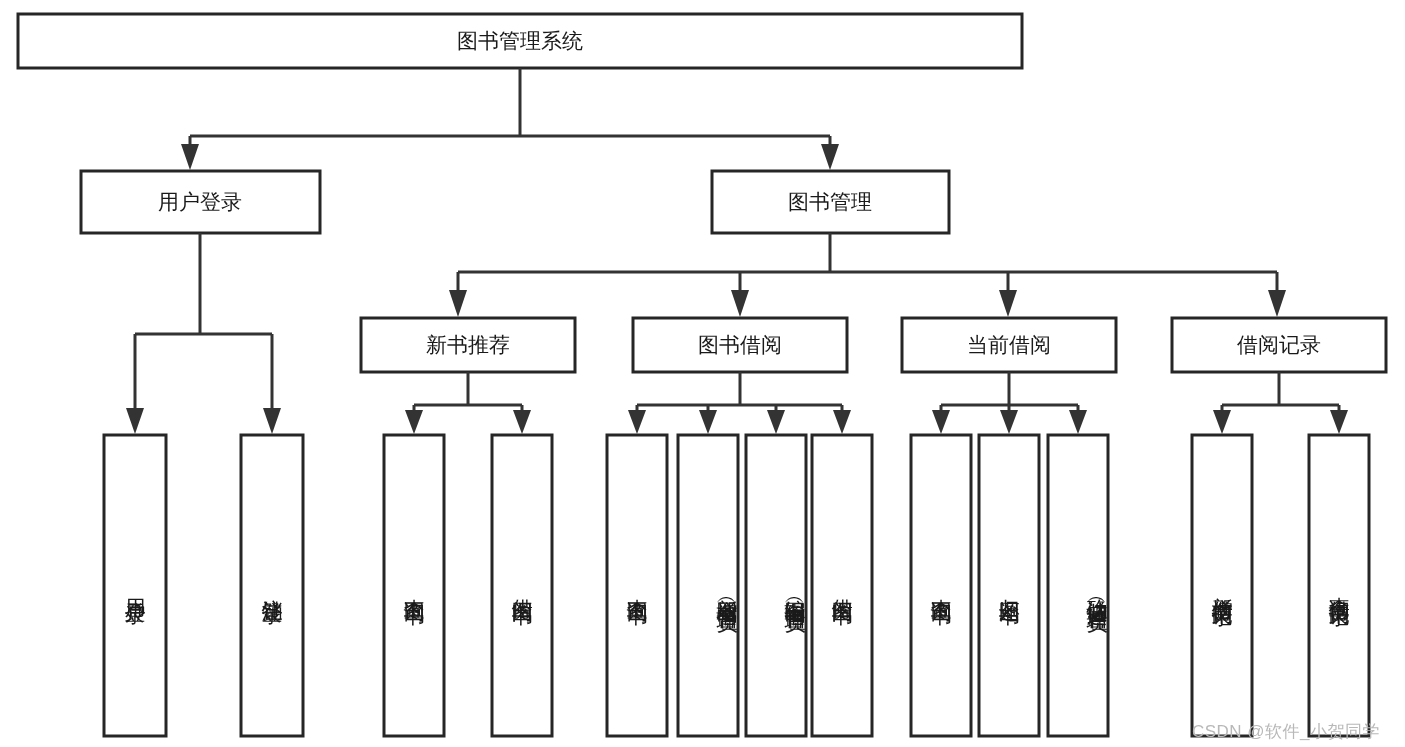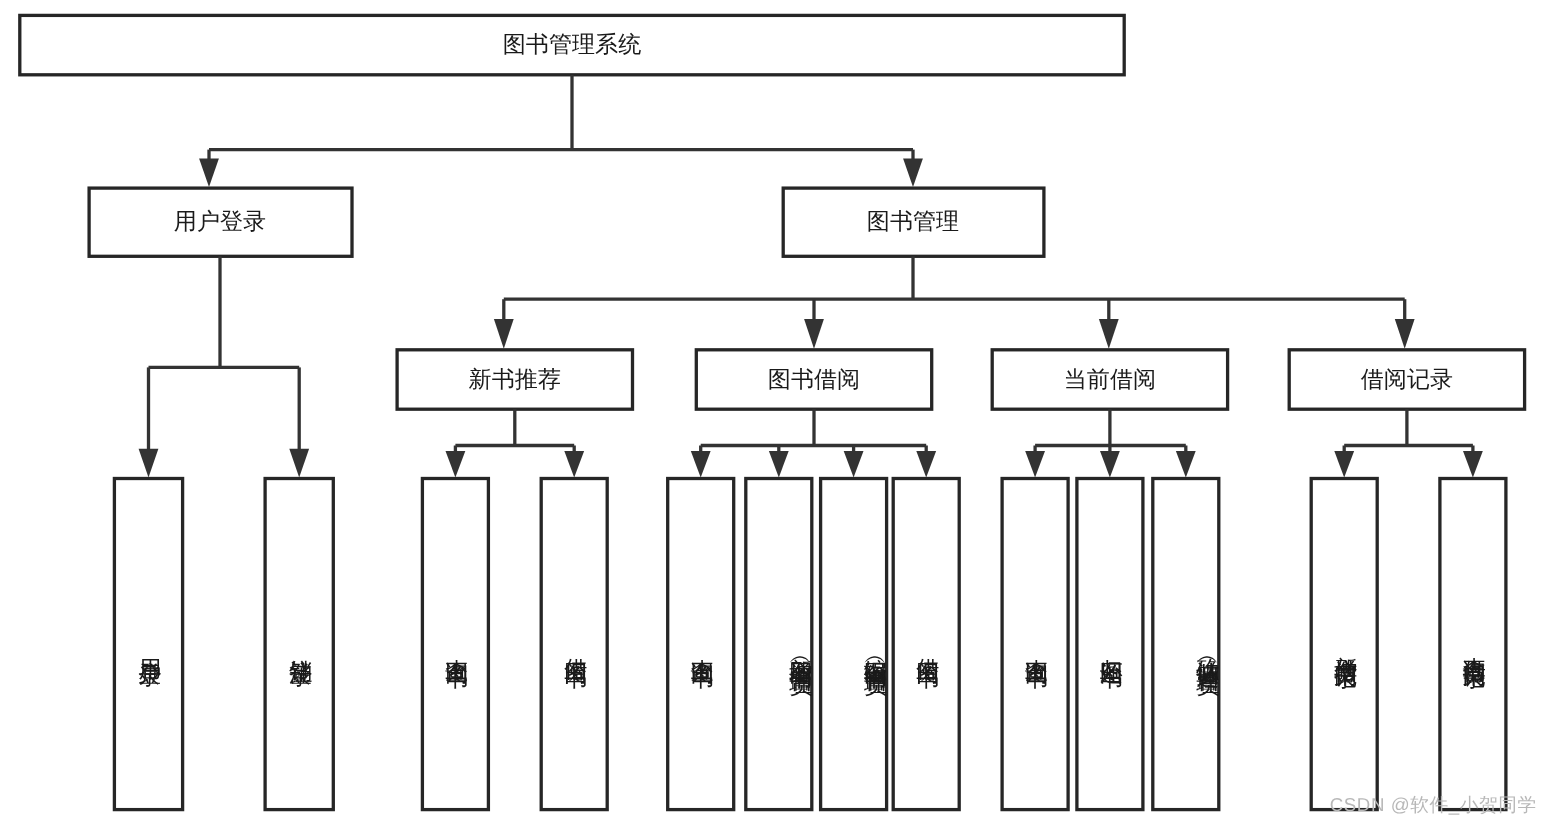--- a/index.html
+++ b/index.html
@@ -59,21 +59,21 @@
     line-height: 1.08;
     letter-spacing: 2px;
     white-space: nowrap;
     display: flex;
     align-items: center;
     justify-content: center;
     pointer-events: none;
   }
   .watermark {
     position: absolute;
-    right: 8px;
+    right: 25px;
     bottom: 4px;
     font-family: "Liberation Sans", "DejaVu Sans", sans-serif;
     font-size: 17px;
     color: #b8b8b8;
     white-space: nowrap;
     letter-spacing: 0.5px;
   }
 </style>
 </head>
 <body>

